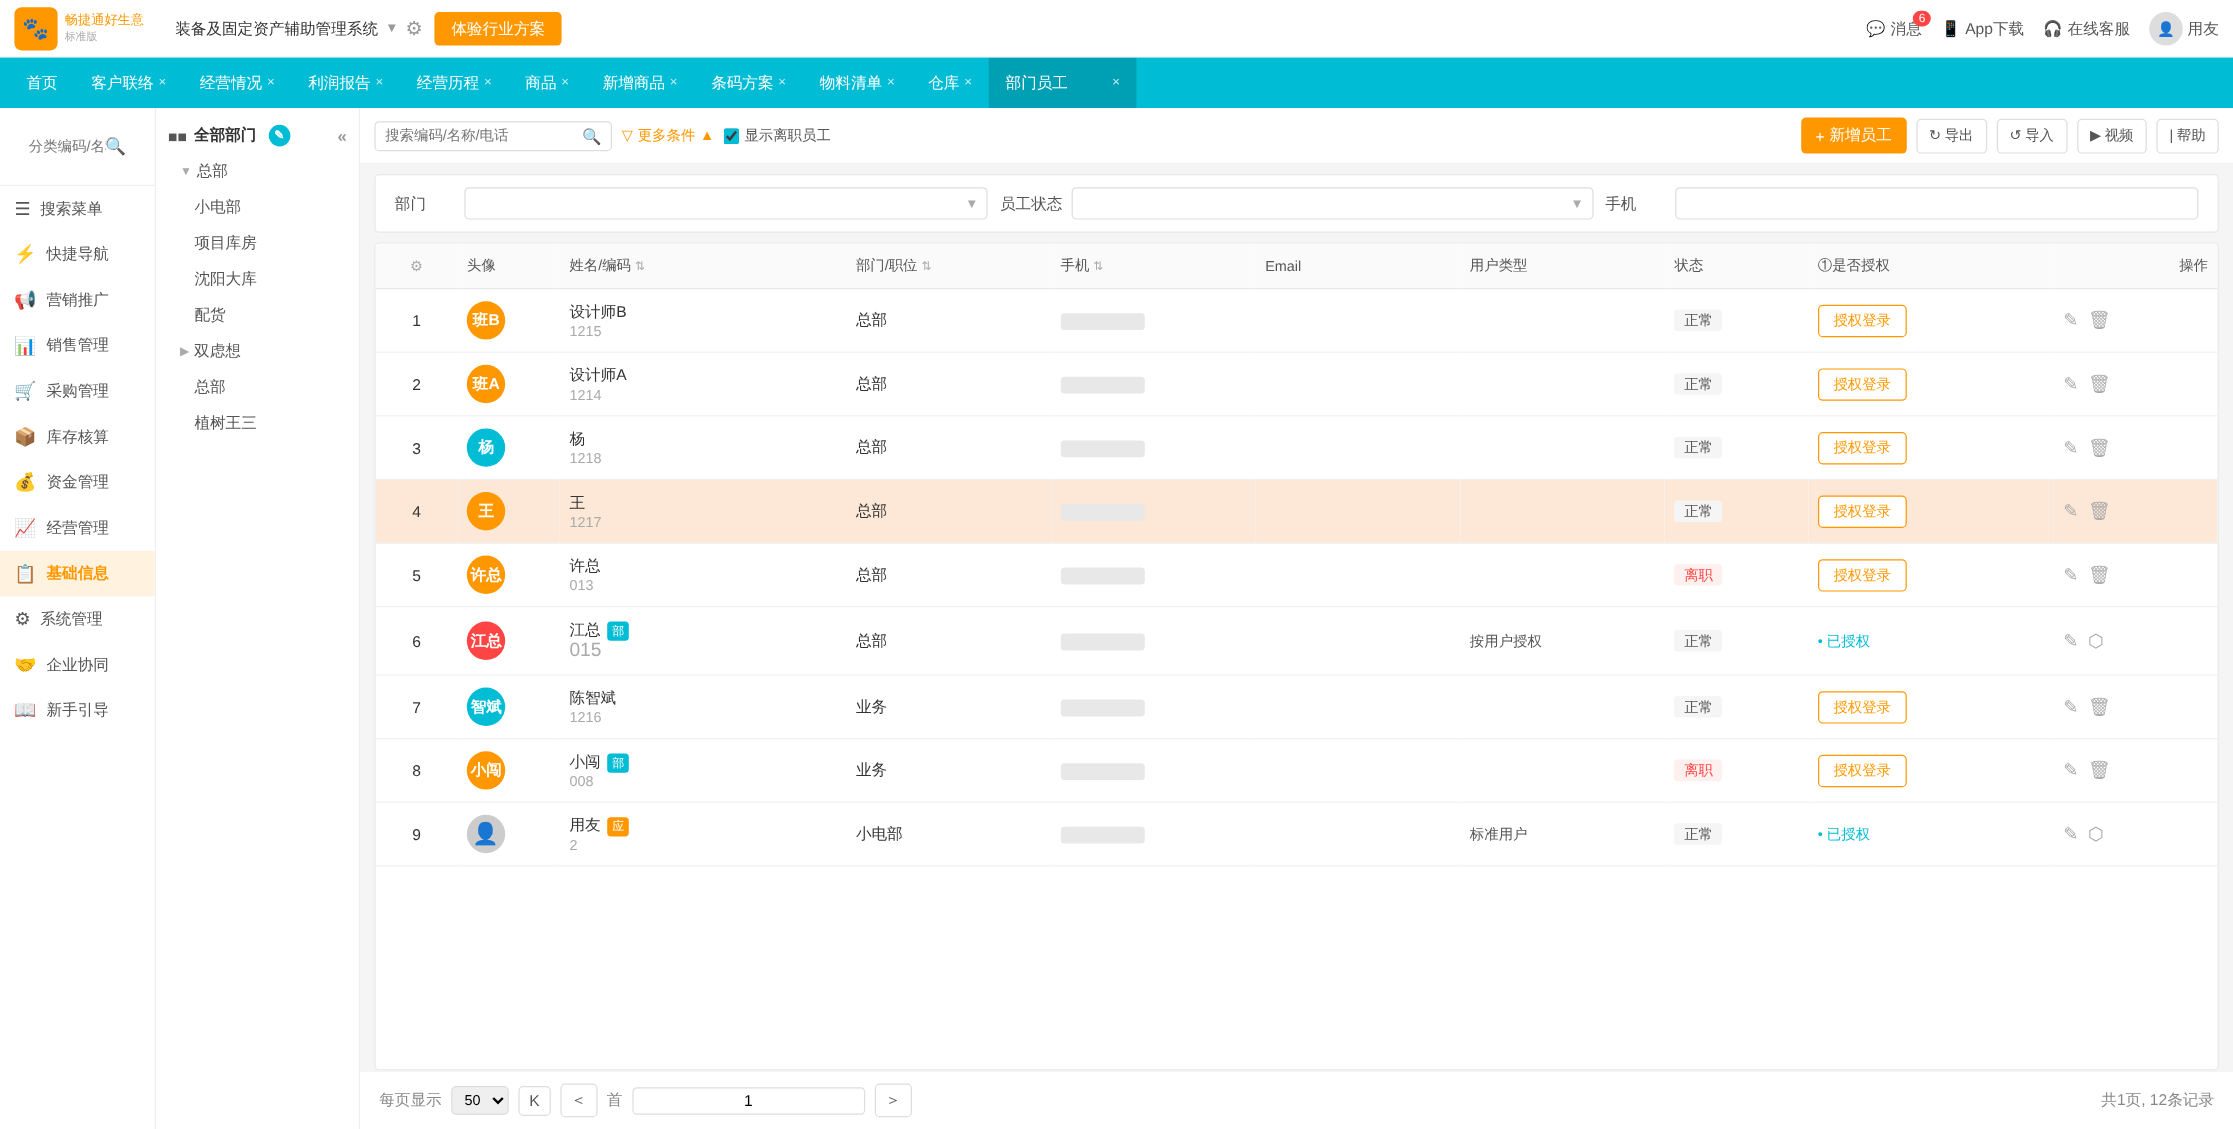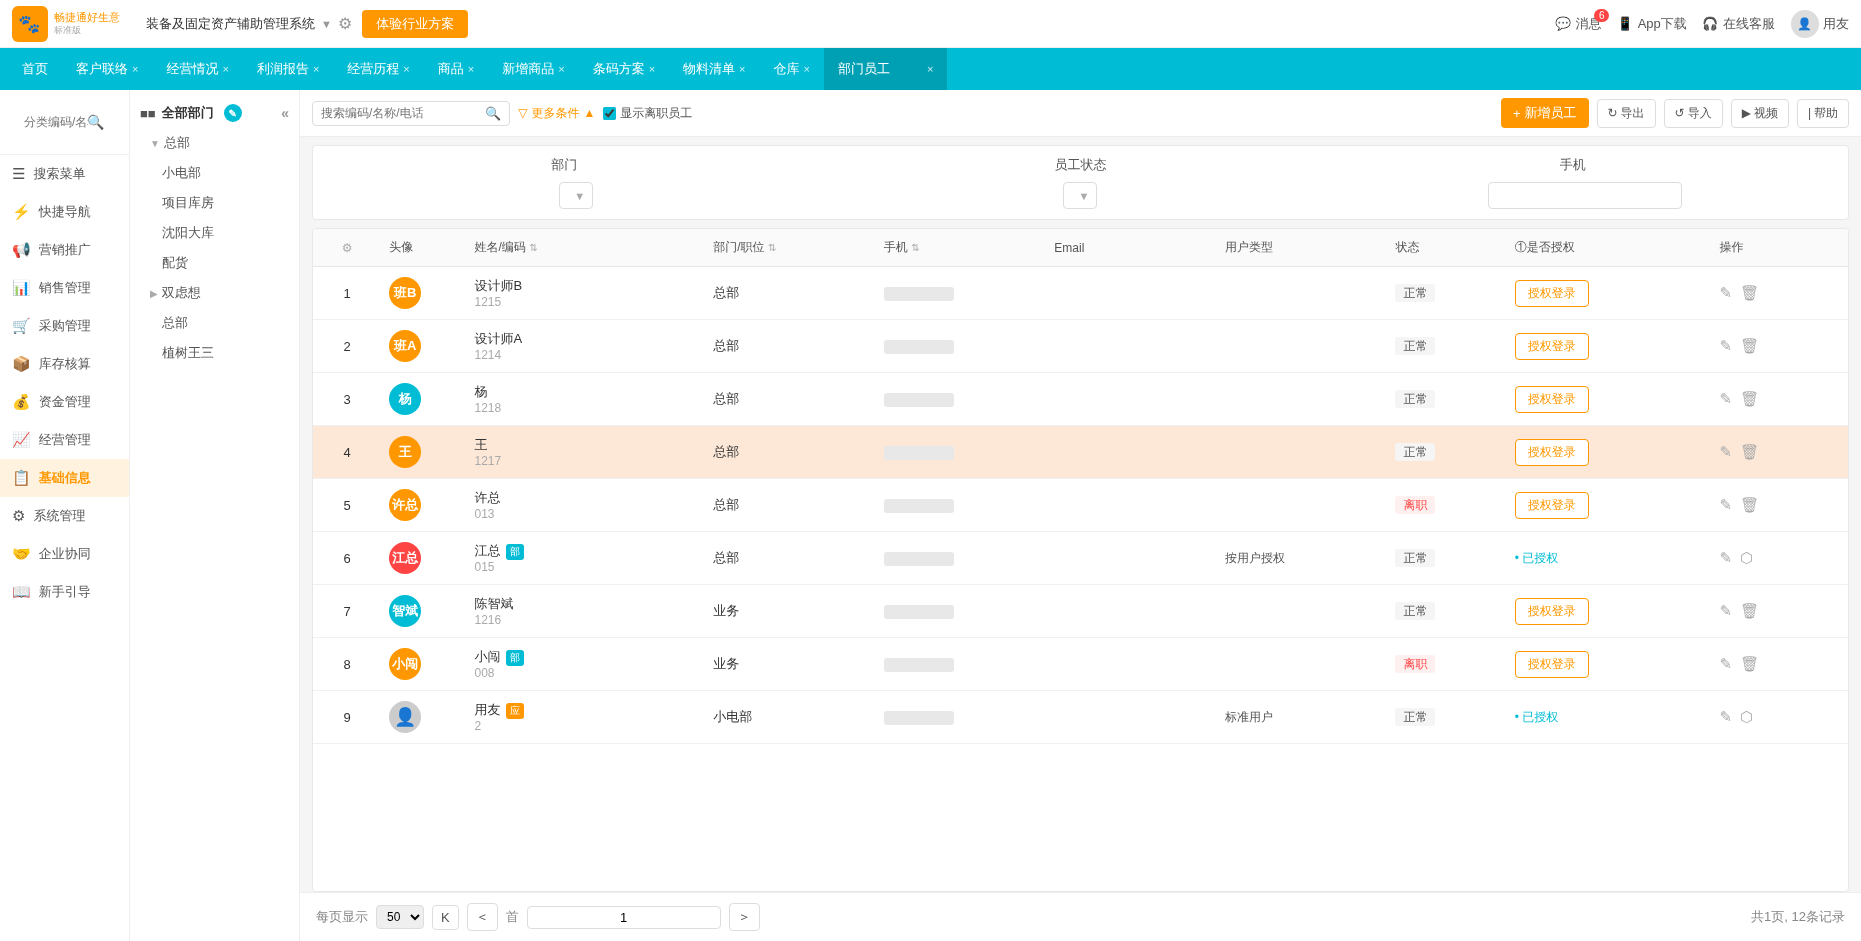--- a/index.html
+++ b/index.html
@@ -58,21 +58,21 @@
     .toolbar-search input { border: none; outline: none; font-size: 12px; width: 160px; }
     .toolbar-filter { display: flex; align-items: center; gap: 4px; font-size: 12px; color: #ff9800; cursor: pointer; }
     .toolbar-show { display: flex; align-items: center; gap: 4px; font-size: 12px; color: #555; cursor: pointer; }
     .toolbar-show input[type=checkbox] { accent-color: #00bcd4; }
     .toolbar-right { margin-left: auto; display: flex; align-items: center; gap: 8px; }
     .btn-primary { background: #ff9800; color: #fff; border: none; border-radius: 4px; padding: 6px 12px; font-size: 13px; cursor: pointer; display: flex; align-items: center; gap: 4px; }
     .btn-default { background: #fff; color: #555; border: 1px solid #ddd; border-radius: 4px; padding: 5px 10px; font-size: 12px; cursor: pointer; display: flex; align-items: center; gap: 3px; }
 
     
     .filter-row { background: #fff; border: 1px solid #e8e8e8; margin: 8px 12px 0; border-radius: 4px; padding: 10px 16px; display: grid; grid-template-columns: 1fr 1fr 1fr; gap: 10px; align-items: center; }
-    .filter-field { display: flex; align-items: center; gap: 8px; flex-direction: column; }
+    .filter-field { display: flex; align-items: center; gap: 8px; }
     .filter-label { font-size: 13px; color: #555; white-space: nowrap; min-width: 50px; }
     .filter-input { flex: 1; border: 1px solid #ddd; border-radius: 4px; padding: 5px 8px; font-size: 13px; outline: none; }
     .filter-select-wrap { flex: 1; position: relative; display: flex; align-items: center; }
     .filter-select-wrap select { width: 100%; border: 1px solid #ddd; border-radius: 4px; padding: 5px 24px 5px 8px; font-size: 13px; outline: none; background: #fff; appearance: none; }
     .filter-select-arrow { position: absolute; right: 8px; color: #aaa; font-size: 11px; pointer-events: none; }
     .filter-actions { display: flex; gap: 6px; justify-content: flex-end; }
     .btn-query { background: #ff9800; color: #fff; border: none; border-radius: 4px; padding: 6px 16px; font-size: 13px; cursor: pointer; }
     .btn-set { background: #fff; color: #ff9800; border: 1px solid #ff9800; border-radius: 4px; padding: 5px 14px; font-size: 13px; cursor: pointer; }
 
     
@@ -113,21 +113,21 @@
 
     .col-idx { width: 40px; }
     .col-avatar { width: 50px; }
     .col-name { width: 140px; }
     .col-dept { width: 100px; margin-left: 36px; }
     .col-phone { width: 100px; }
     .col-email { width: 100px; }
     .col-usertype { width: 100px; }
     .col-status { width: 70px; }
     .col-auth { width: 120px; }
-    .col-op { width: 80px; }
+    .col-op { width: 80px; text-align: right; }
   </style>
 </head>
 <body>
 
 <div class="topbar">
   <div class="topbar-logo">
     <div class="topbar-logo-icon">🐾</div>
     <div>
       <div class="topbar-logo-text">畅捷通好生意</div>
       <div class="topbar-logo-sub">标准版</div>
@@ -494,21 +494,21 @@
               </td>
             </tr>
 
             <tr>
               <td class="center">6</td>
               <td class="center">
                   <div class="avatar" style="background:#ff4444;">江总</div>
                 </td>
               <td>
                 <div>江总 <span class="tag-badge">部</span></div>
-                <div style="color:#aaa;font-size:12px;">015</div>
+                <div style="color:#aaa;font-size:16px;">015</div>
               </td>
               <td>总部</td>
               <td><span class="phone-blur"></span></td>
               <td></td>
               <td><span class="user-type">按用户授权</span></td>
               <td><span class="status-normal">正常</span></td>
               <td><span class="auth-granted">已授权</span></td>
               <td>
                 <div class="action-icons">
                   <span class="action-icon">✎</span>

